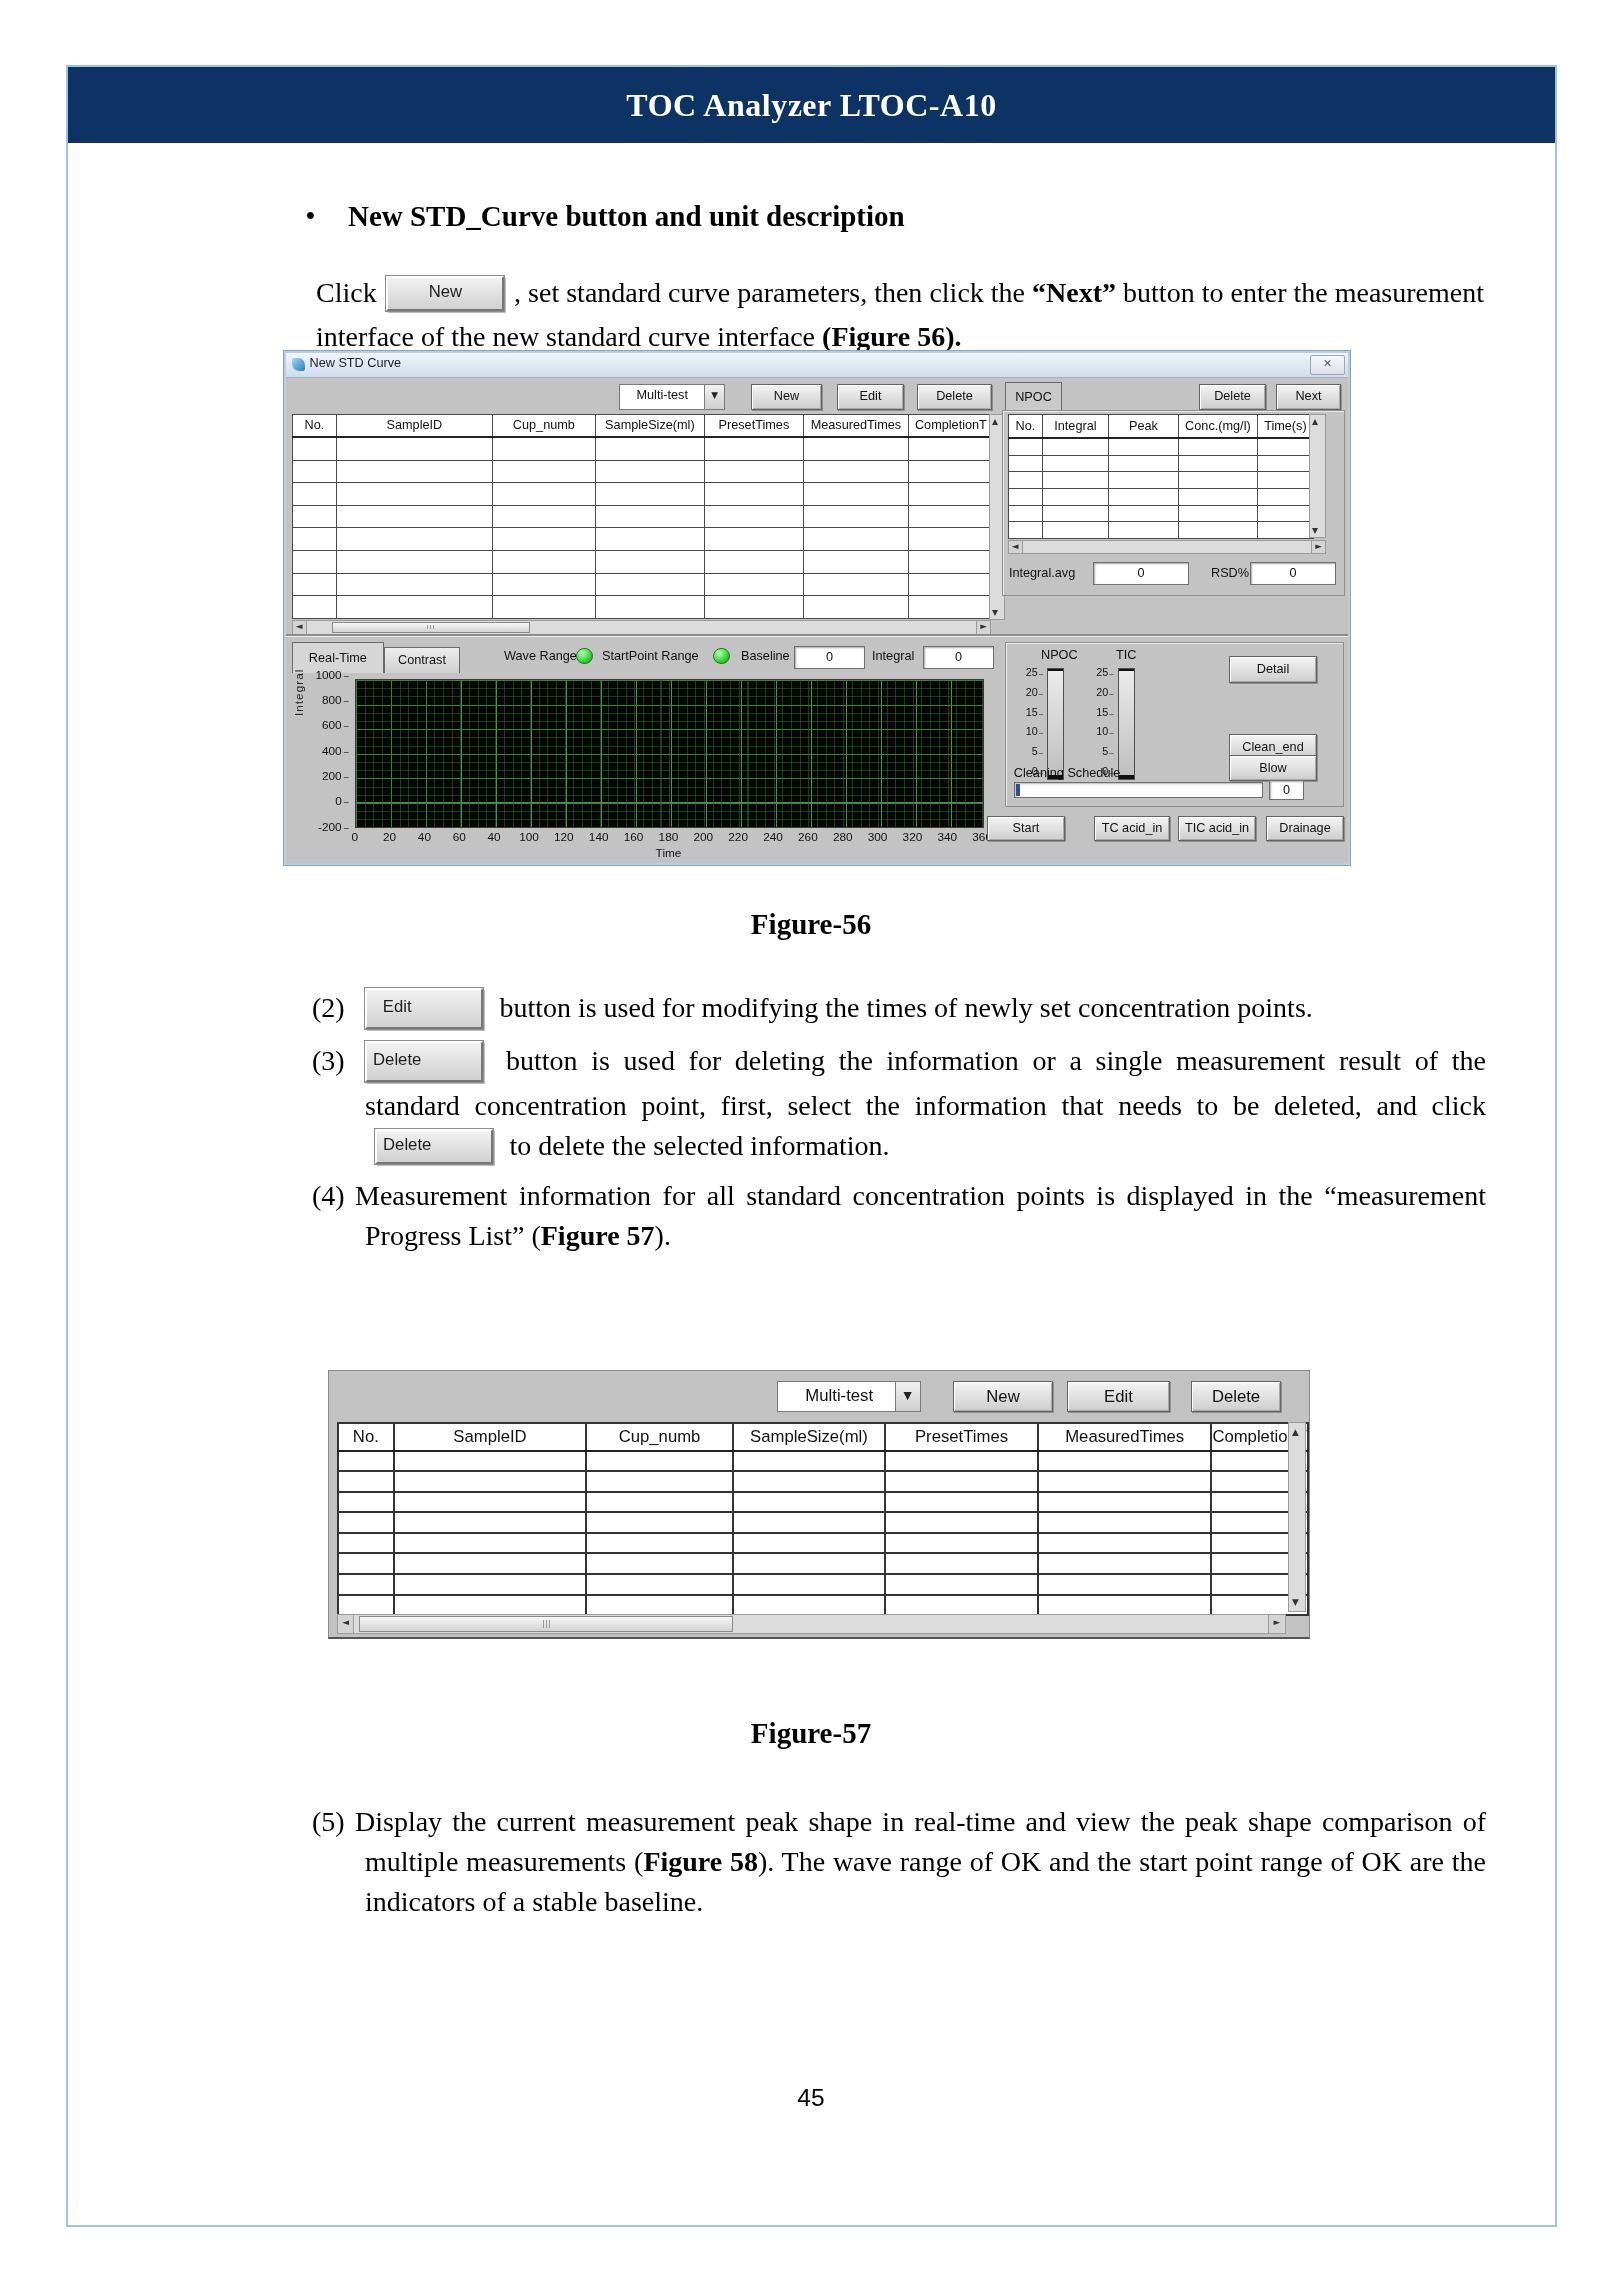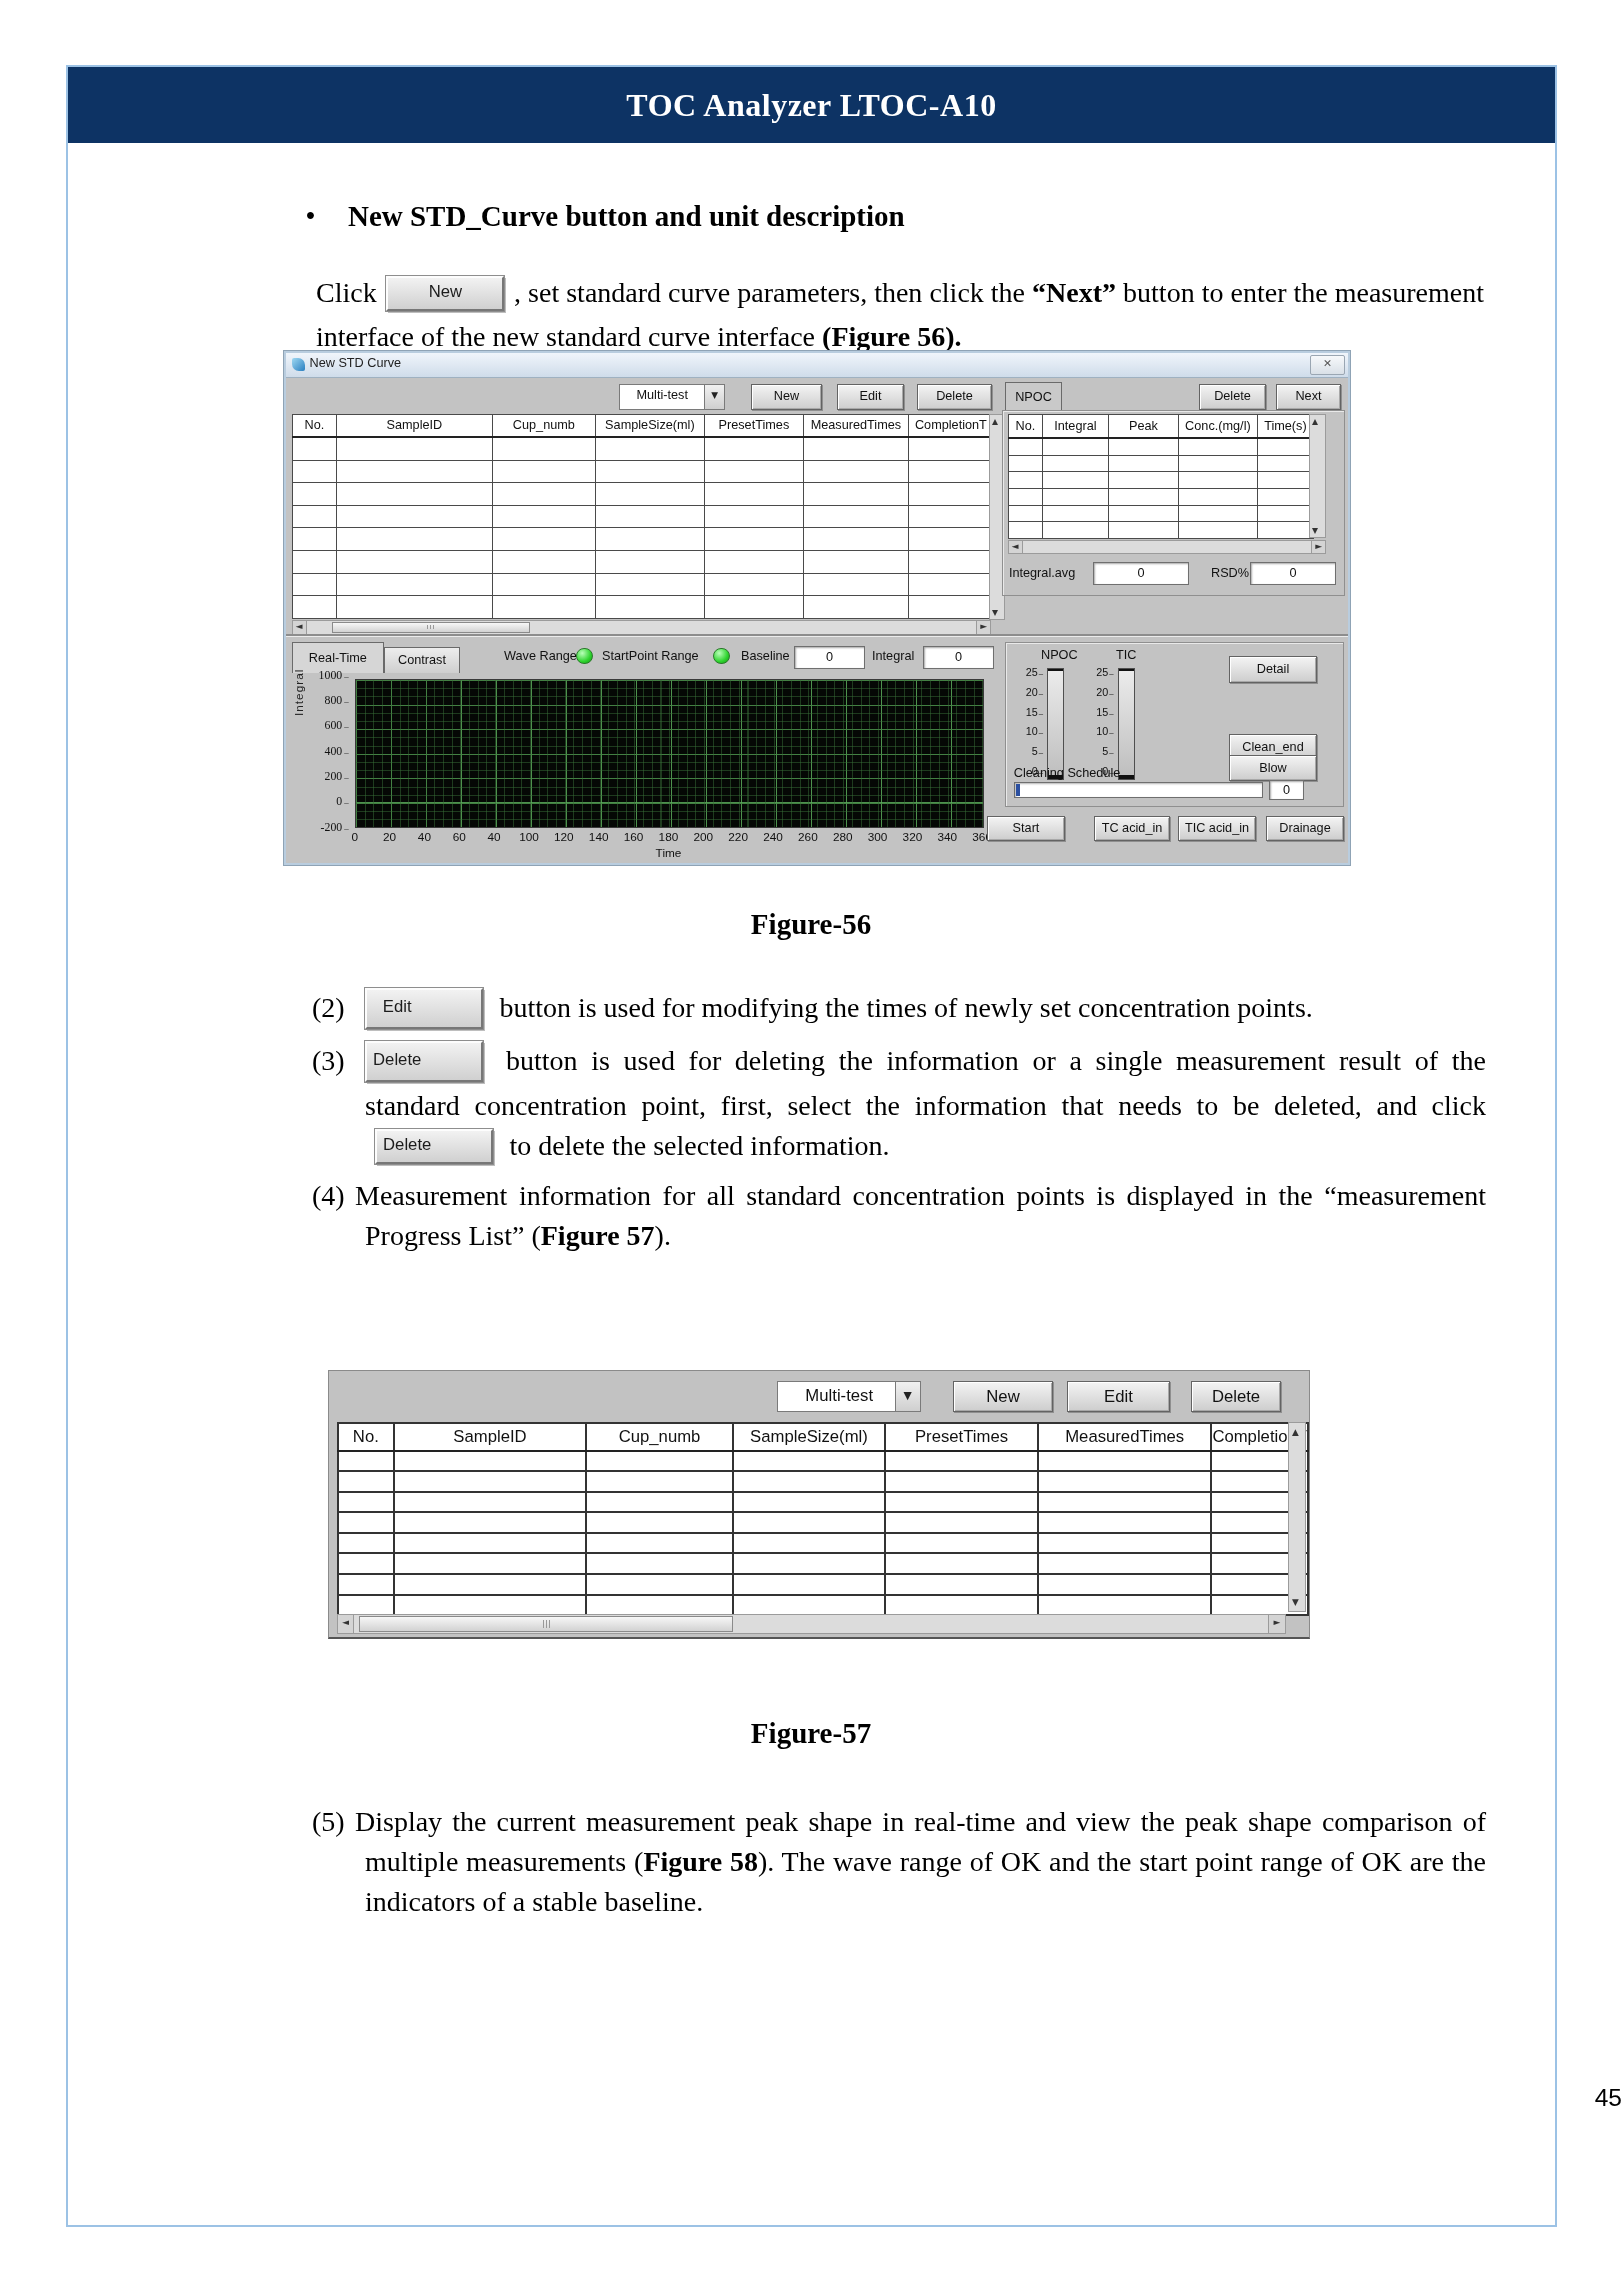--- a/index.html
+++ b/index.html
@@ -20,21 +20,21 @@
         border:2px solid;border-color:#fdfdfd #777 #777 #fdfdfd;outline:1px solid #8e8e8e;
         box-shadow:2px 2px 0 rgba(110,110,110,.45);vertical-align:middle;margin:0 9.8px 3.9px 9.8px;}
   .btn-lg{height:37px;line-height:33px;}
   .caption{position:absolute;width:100%;text-align:center;font-size:29px;font-weight:bold;}
   .items{position:absolute;left:365px;top:988px;width:1121px;font-size:28px;line-height:40px;
         text-align:justify;}
   .item{text-indent:-53px;margin-bottom:7.8px;}
   .item .num{display:inline-block;width:43px;text-indent:0;}
   .item5{position:absolute;left:365px;top:1802px;width:1121px;font-size:28px;line-height:40px;
         text-align:justify;text-indent:-53px;}
-  .pagenum{position:absolute;top:2084px;width:100%;text-align:right;font-size:24.5px;
+  .pagenum{position:absolute;top:2084px;width:100%;text-align:center;font-size:24.5px;
         font-family:"Liberation Sans","DejaVu Sans",sans-serif;}
 
   
   .ui{font-family:"Liberation Sans","DejaVu Sans",sans-serif;color:#111;}
   .glyph{font-family:"DejaVu Sans",sans-serif;}
   .ui-btn{position:absolute;background:linear-gradient(#f4f4f4,#cdcdcd);
         border:1px solid #636363;box-shadow:inset 1px 1px 0 #fff,inset -1px -1px 0 #a8a8a8,1px 1px 0 #8f8f8f;
         text-align:center;font-size:12.7px;color:#111;}
   .ui-box{position:absolute;background:#fff;border:1px solid #6f6f6f;
         box-shadow:inset 1px 1px 2px rgba(0,0,0,.35);text-align:center;font-size:12.7px;}
@@ -85,21 +85,21 @@
 
   .divider{position:absolute;left:0;right:0;top:257px;height:0;
         border-top:2px solid #8d8d8d;box-shadow:0 1px 0 #ececec;}
   .led{position:absolute;width:14.7px;height:14.7px;border-radius:50%;
         background:radial-gradient(circle at 35% 30%,#b9ffb9,#2fd42f 60%,#129312);
         border:1px solid #2a7a2a;}
   .chart-ylabel{position:absolute;left:5.9px;top:339px;font-size:11.8px;color:#222;
         transform:rotate(-90deg);transform-origin:left top;letter-spacing:1px;}
   .yticks{position:absolute;left:21.6px;top:294px;width:41px;height:163px;
         display:flex;flex-direction:column;justify-content:space-between;}
-  .yticks span{font-size:11.8px;text-align:right;line-height:9.8px;font-family:Liberation Serif, serif;}
+  .yticks span{font-size:11.8px;text-align:right;line-height:9.8px;}
   .yticks span:after{content:"–";margin-left:2px;font-size:8.8px;}
   .plot{position:absolute;left:69px;top:302px;width:627px;height:147px;background:#050805;
         border:1px solid #3a3a3a;
         background-image:
           repeating-linear-gradient(to right,rgba(55,110,55,.5) 0 1px,transparent 1px 8.7px),
           repeating-linear-gradient(to bottom,rgba(55,110,55,.5) 0 1px,transparent 1px 8.2px),
           repeating-linear-gradient(to right,rgba(90,170,90,.85) 0 1px,transparent 1px 35px),
           repeating-linear-gradient(to bottom,rgba(90,170,90,.85) 0 1px,transparent 1px 24.5px);}
   .xticks{position:absolute;left:55px;top:453px;width:655px;display:flex;justify-content:space-between;}
   .xticks span{font-size:11.8px;width:27.4px;text-align:center;}

